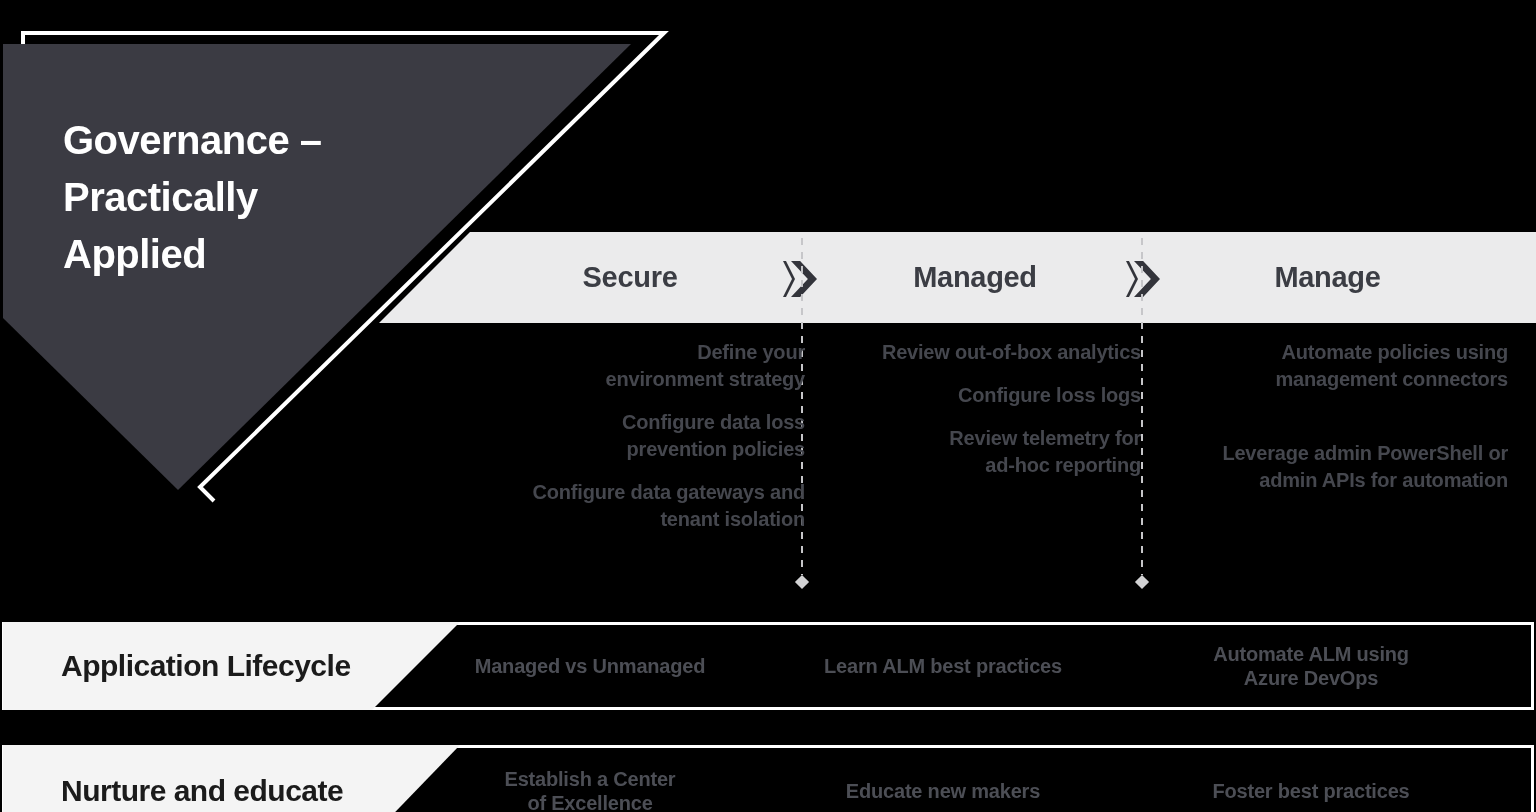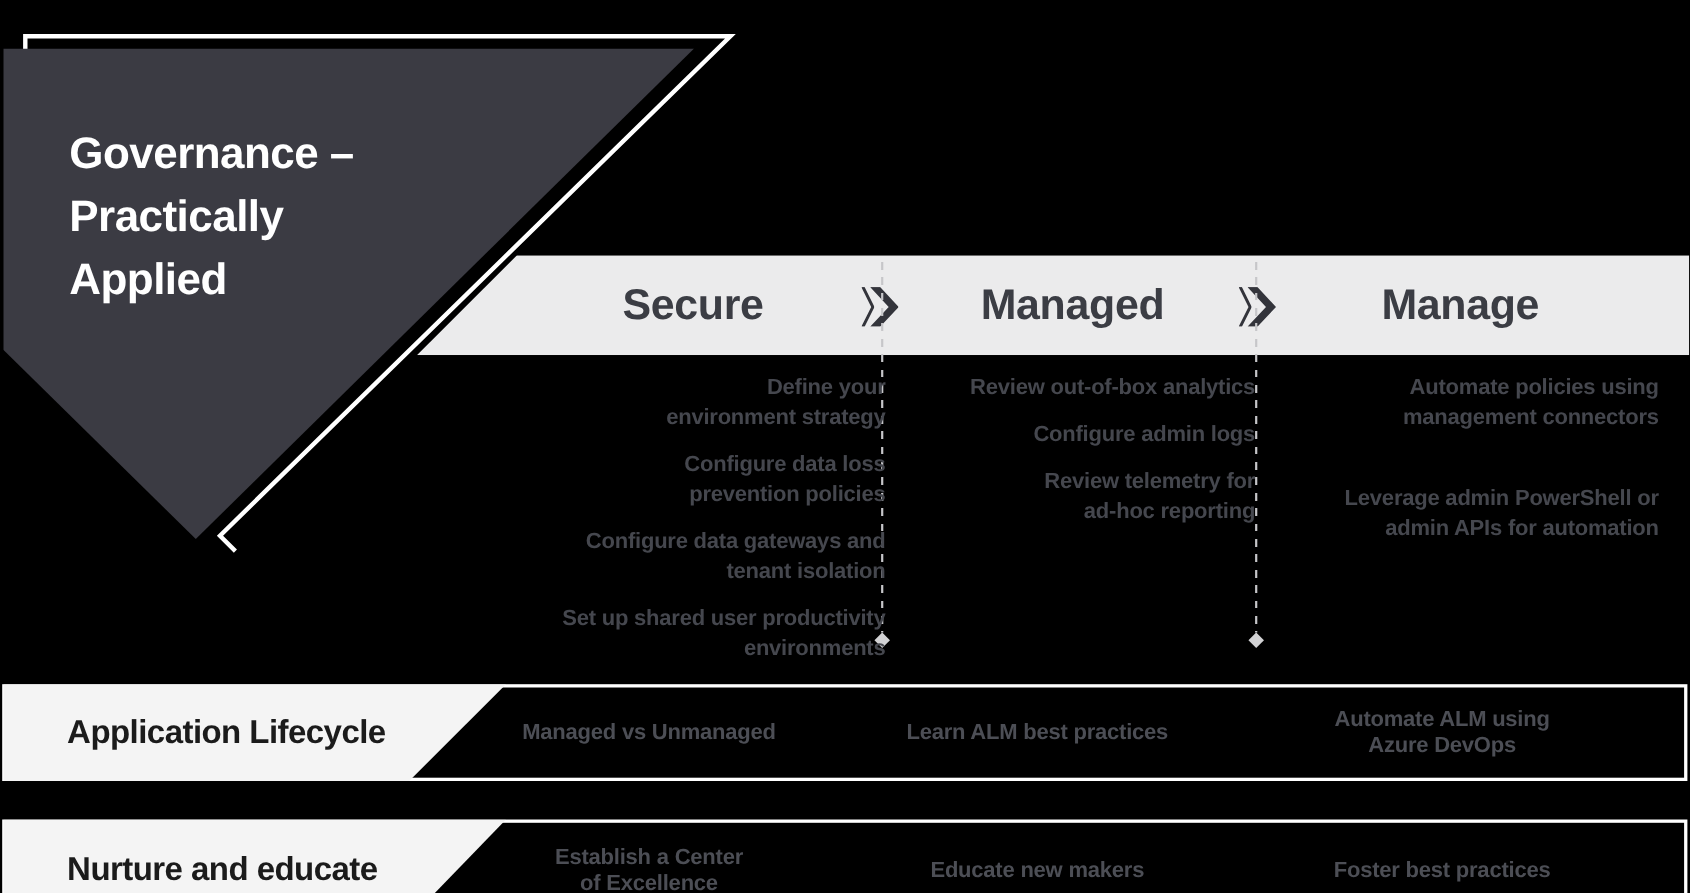--- a/index.html
+++ b/index.html
@@ -22,21 +22,21 @@
     white-space:pre-line;letter-spacing:-0.5px;
   }
 
   
   .header-bar{
     left:0;top:202px;width:1536px;height:91px;background:#EBEBEC;
     clip-path:polygon(470px 0,1536px 0,1536px 91px,379px 91px);
   }
   .step-label{
     top:202px;height:91px;line-height:91px;text-align:center;
-    color:#3B3D44;font-size:39px;font-weight:600;letter-spacing:-0.3px;
+    color:#3B3D44;font-size:29px;font-weight:600;letter-spacing:-0.3px;
   }
   .step-secure{left:455px;width:350px;}
   .step-monitor{left:805px;width:340px;}
   .step-manage{left:1145px;width:365px;}
 
   
   .chev-group{width:34px;height:36px;top:231px;}
   .chev{position:absolute;top:0;height:36px;background:#33343B;}
   .chev-back{
     left:0;width:12px;
@@ -128,27 +128,25 @@
   <div class="abs diamond diamond-1"></div>
   <div class="abs diamond diamond-2"></div>
 
   <div class="abs col col-secure">
     <p class="item">Define your
 environment strategy</p>
     <p class="item">Configure data loss
 prevention policies</p>
     <p class="item">Configure data gateways and
 tenant isolation</p>
-    <p class="item">Set up shared user productivity
-environments</p>
   </div>
 
   <div class="abs col col-monitor">
     <p class="item">Review out-of-box analytics</p>
-    <p class="item">Configure admin logs</p>
+    <p class="item">Configure loss logs</p>
     <p class="item">Review telemetry for
 ad-hoc reporting</p>
   </div>
 
   <div class="abs band band-1">
     <div class="band-label">Application Lifecycle</div>
     <div class="band-cell cell-1">Managed vs Unmanaged</div>
     <div class="band-cell cell-2">Learn ALM best practices</div>
     <div class="band-cell cell-3">Automate ALM using
 Azure DevOps</div>

